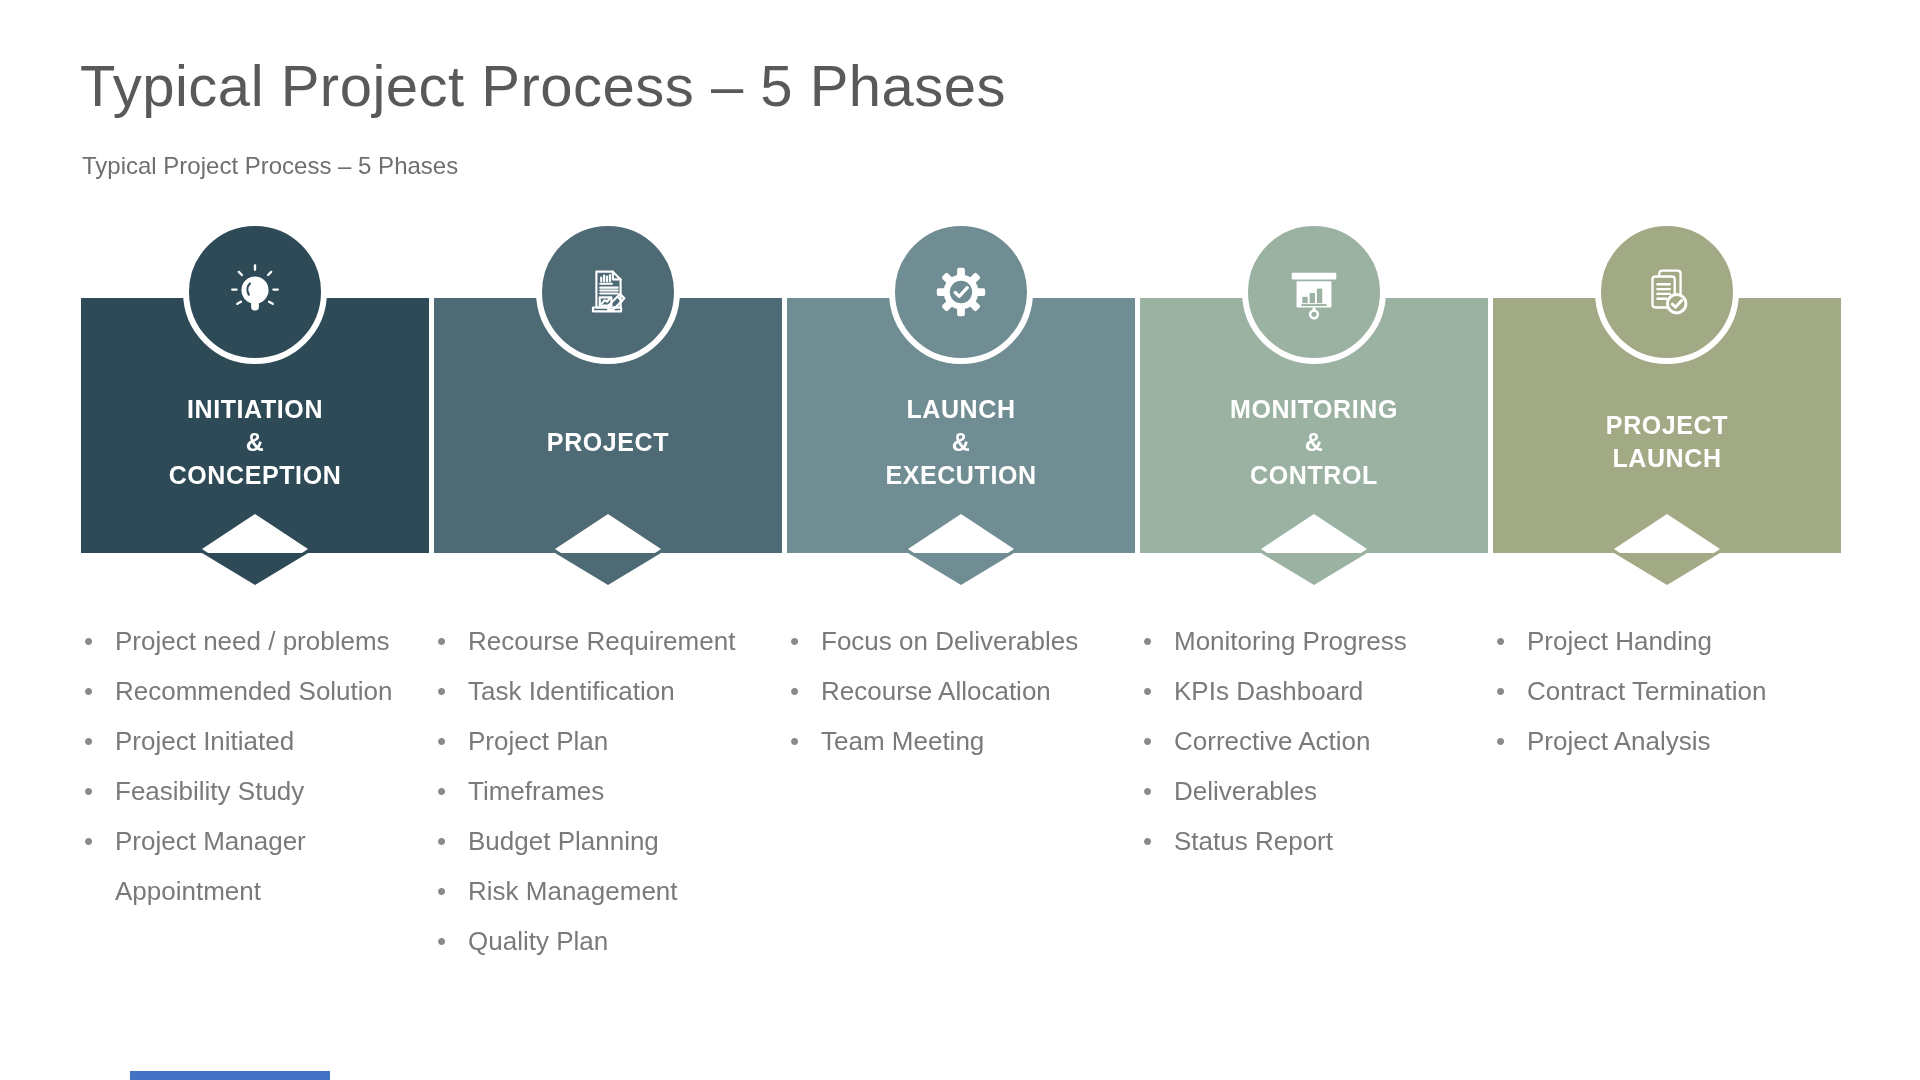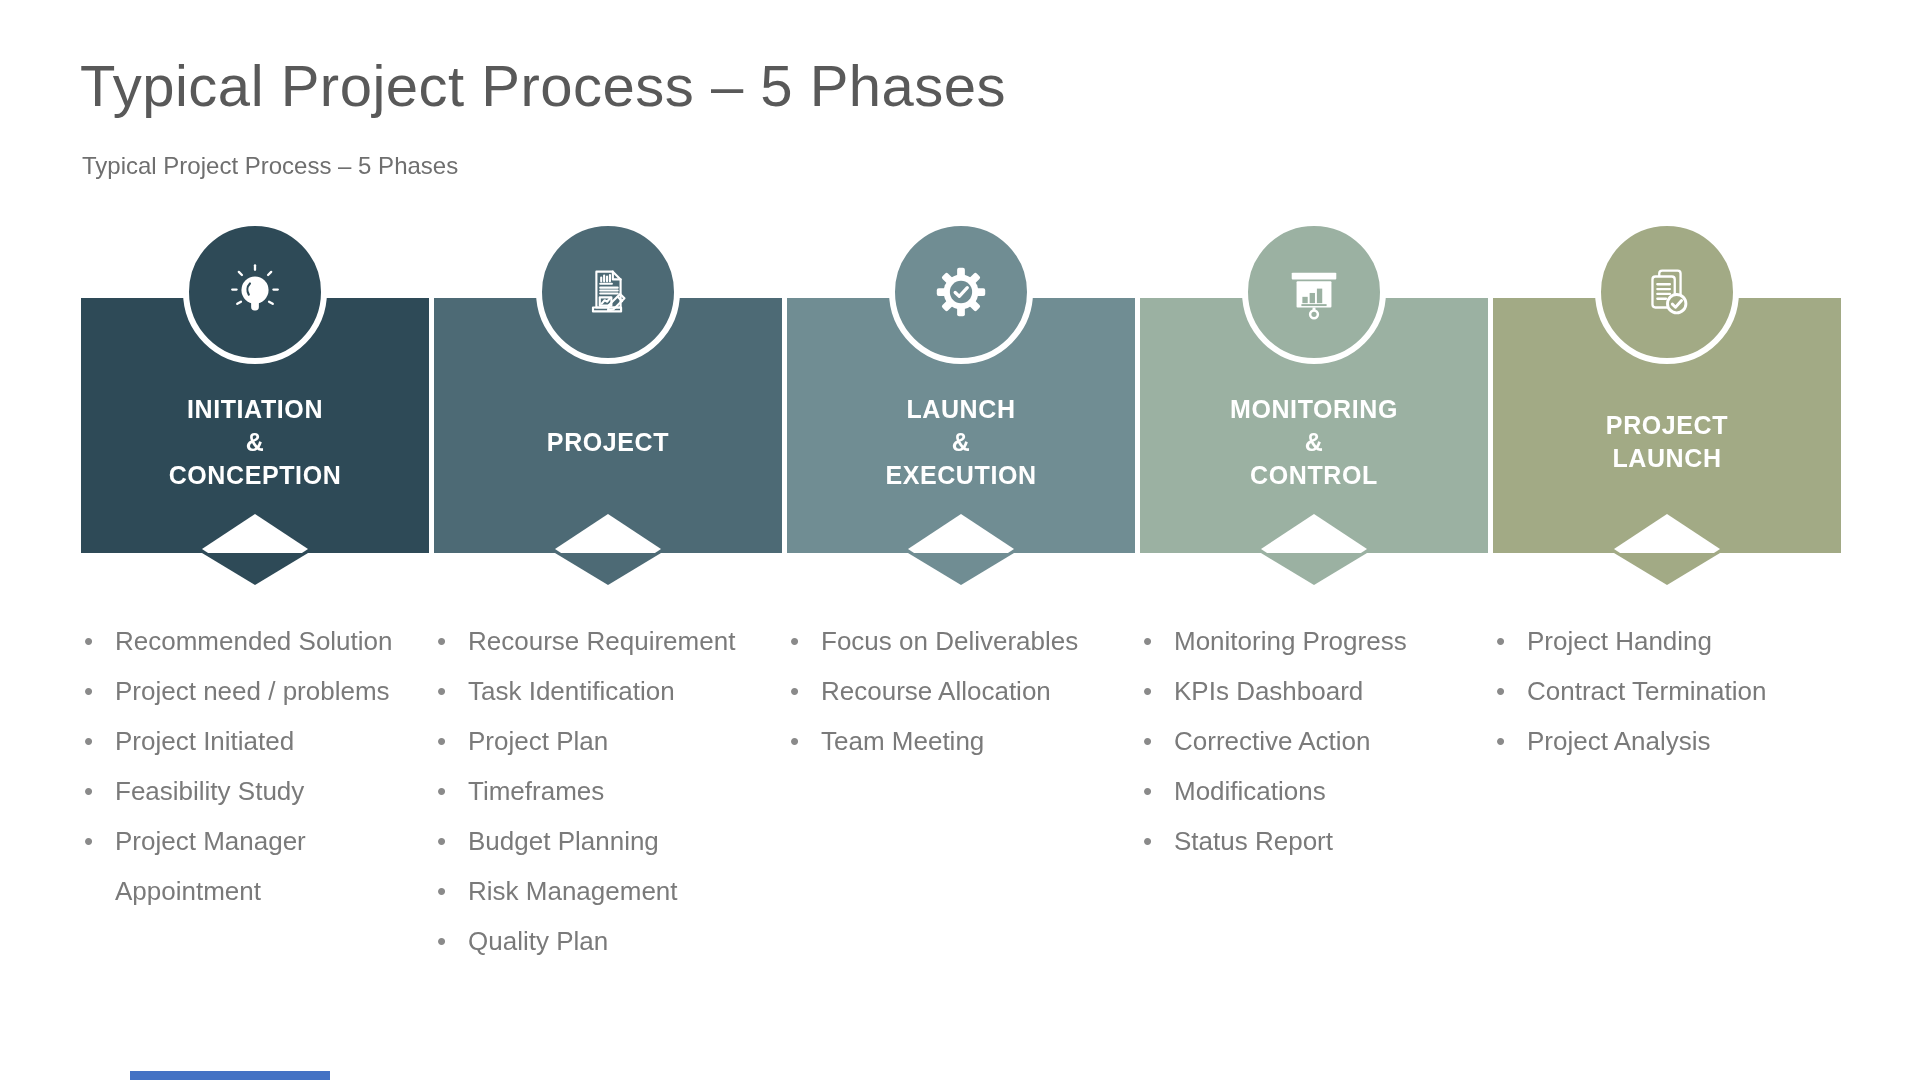--- a/index.html
+++ b/index.html
@@ -106,22 +106,22 @@
       <div class="rect">
         <div class="phase-label">
           <div>INITIATION</div>
           <div>&amp;</div>
           <div>CONCEPTION</div>
         </div>
         <div class="notch"></div>
       </div>
       <div class="pointer"></div>
       <ul class="bullets">
+        <li>Project need / problems</li>
         <li>Recommended Solution</li>
-        <li>Project need / problems</li>
         <li>Project Initiated</li>
         <li>Feasibility Study</li>
         <li>Project Manager Appointment</li>
       </ul>
     </div>
 
     <div class="phase" style="--c: #4D6A75;">
       <div class="circle">
         <svg viewBox="0 0 64 64" width="62" height="62">
           <g fill="none" stroke="#fff" stroke-width="2.2" stroke-linejoin="round" stroke-linecap="round">
@@ -209,21 +209,21 @@
           <div>&amp;</div>
           <div>CONTROL</div>
         </div>
         <div class="notch"></div>
       </div>
       <div class="pointer"></div>
       <ul class="bullets">
         <li>Monitoring Progress</li>
         <li>KPIs Dashboard</li>
         <li>Corrective Action</li>
-        <li>Modifications</li>
+        <li>Deliverables</li>
         <li>Status Report</li>
       </ul>
     </div>
 
     <div class="phase" style="--c: #A2AA85;">
       <div class="circle">
         <svg viewBox="0 0 64 64" width="62" height="62">
           <g fill="none" stroke="#fff" stroke-width="2.4" stroke-linejoin="round">
             <rect x="24" y="10" width="22" height="30" rx="3"></rect>
             <rect x="17" y="16" width="23" height="32" rx="3" style="fill:var(--c)"></rect>

